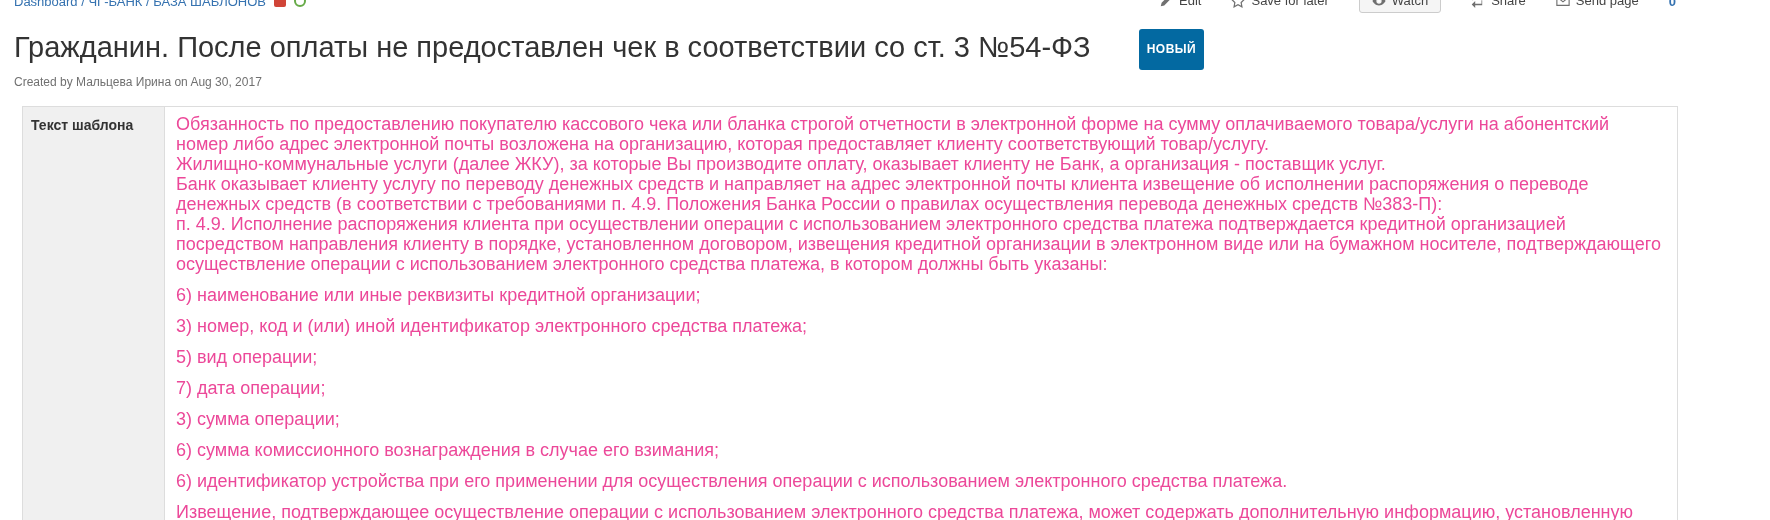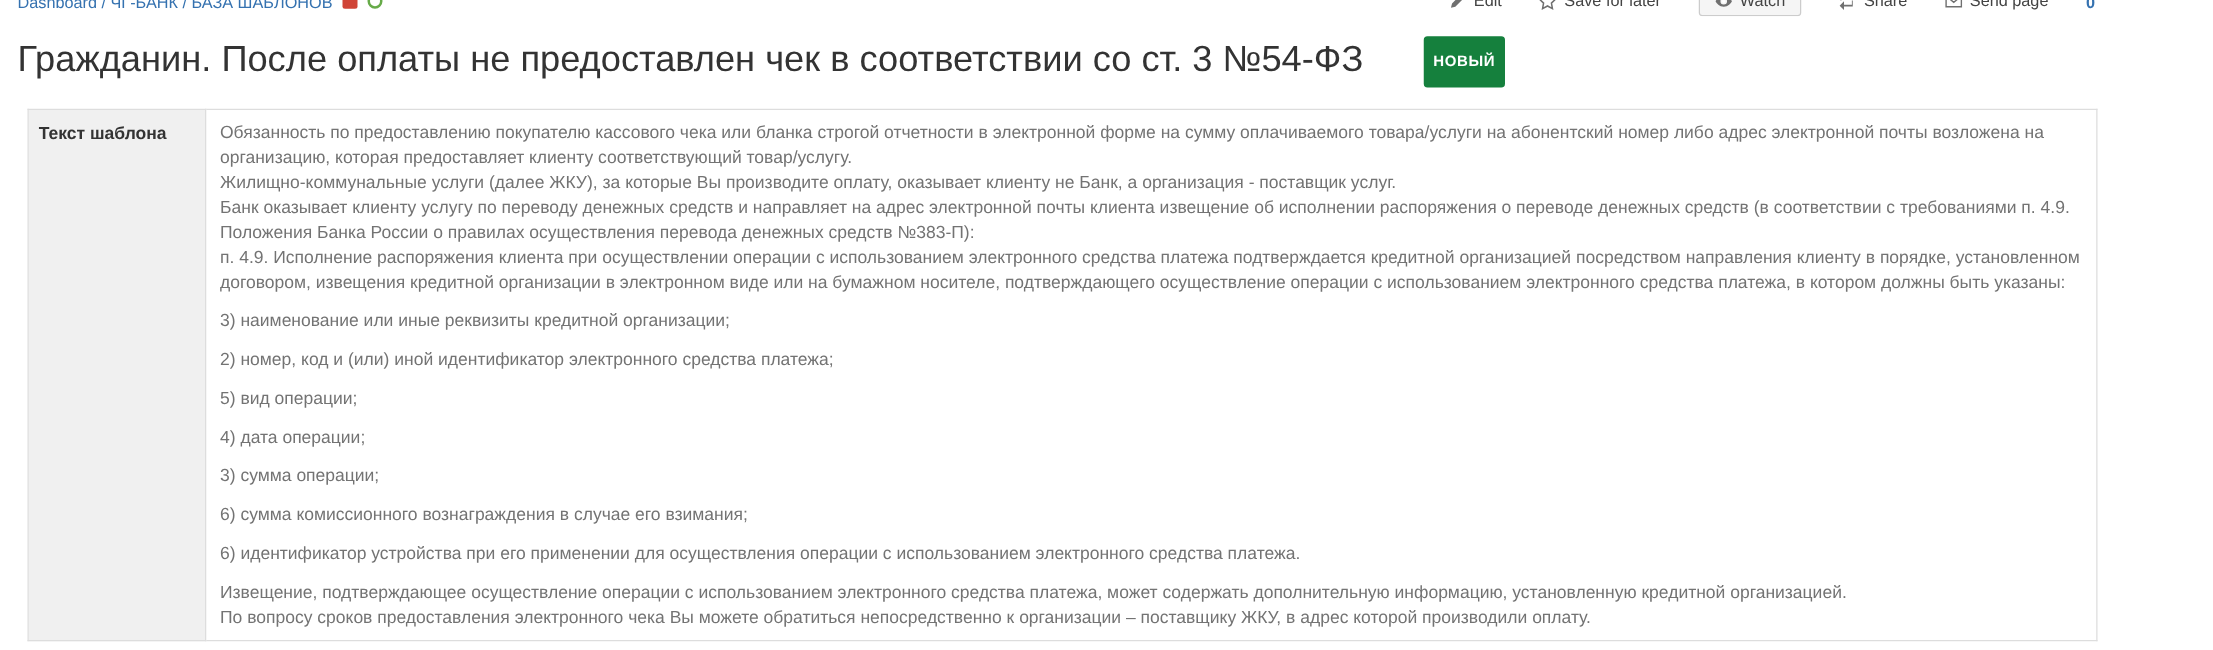--- a/index.html
+++ b/index.html
@@ -55,21 +55,21 @@
     table-layout: fixed;
   }
   .tpl-table td { border: 1px solid #ddd; vertical-align: top; }
   .label-cell {
     width: 142px; background: #f0f0f0;
     font-weight: bold; font-size: 14px; color: #333;
     padding: 10px 8px;
   }
   .content-cell { padding: 7px 11px; background: #fff; }
   .content-cell p {
-    font-size: 14px; line-height: 20px; color: #737373;
+    font-size: 18px; line-height: 20px; color: #ec4899;
     margin: 0 0 11px 0;
     white-space: pre-line;
   }
   .content-cell p:last-child { margin-bottom: 2px; }
 </style>
 </head>
 <body>
 
 <div class="page">
 
@@ -110,35 +110,36 @@
           <svg viewBox="0 0 16 16">
               <path d="M1 3h14v10H1V3zm1 1l6 5 6-5" fill="none" stroke="#707070" stroke-width="1.3"></path>
             </svg>
           <span class="action-label">Send page</span>
         </span>
         <span class="comment-counter" style="color: rgb(53, 114, 176);">0</span>
       </div>
     </div>
   </div>
 
-  <h1 class="page-title"><span>Гражданин. После оплаты не предоставлен чек в соответствии со ст. 3 №54-ФЗ</span><span class="new-badge" style="background: #15803d; margin-left: 48px;">НОВЫЙ</span></h1>
+  <h1 class="page-title"><span>Гражданин. После оплаты не предоставлен чек в соответствии со ст. 3 №54-ФЗ</span><span class="new-badge" style="background: #0369a1; margin-left: 48px;">НОВЫЙ</span></h1>
+  <div class="byline">Created by Мальцева Ирина on Aug 30, 2017</div>
 
   <table class="tpl-table">
     <tbody>
         <tr>
       <td class="label-cell" style="background: rgb(240, 240, 240); border-color: rgb(221, 221, 221);">Текст шаблона</td>
       <td class="content-cell" style="border-color: rgb(221, 221, 221);">
             <p>Обязанность по предоставлению покупателю кассового чека или бланка строгой отчетности в электронной форме на сумму оплачиваемого товара/услуги на абонентский номер либо адрес электронной почты возложена на организацию, которая предоставляет клиенту соответствующий товар/услугу.
 Жилищно-коммунальные услуги (далее ЖКУ), за которые Вы производите оплату, оказывает клиенту не Банк, а организация - поставщик услуг.
 Банк оказывает клиенту услугу по переводу денежных средств и направляет на адрес электронной почты клиента извещение об исполнении распоряжения о переводе денежных средств (в соответствии с требованиями п. 4.9. Положения Банка России о правилах осуществления перевода денежных средств №383-П):
 п. 4.9. Исполнение распоряжения клиента при осуществлении операции с использованием электронного средства платежа подтверждается кредитной организацией посредством направления клиенту в порядке, установленном договором, извещения кредитной организации в электронном виде или на бумажном носителе, подтверждающего осуществление операции с использованием электронного средства платежа, в котором должны быть указаны:</p>
-            <p>3) наименование или иные реквизиты кредитной организации;</p>
-            <p>2) номер, код и (или) иной идентификатор электронного средства платежа;</p>
+            <p>6) наименование или иные реквизиты кредитной организации;</p>
+            <p>3) номер, код и (или) иной идентификатор электронного средства платежа;</p>
             <p>5) вид операции;</p>
-            <p>4) дата операции;</p>
+            <p>7) дата операции;</p>
             <p>3) сумма операции;</p>
             <p>6) сумма комиссионного вознаграждения в случае его взимания;</p>
             <p>6) идентификатор устройства при его применении для осуществления операции с использованием электронного средства платежа.</p>
             <p>Извещение, подтверждающее осуществление операции с использованием электронного средства платежа, может содержать дополнительную информацию, установленную кредитной организацией.
 По вопросу сроков предоставления электронного чека Вы можете обратиться непосредственно к организации – поставщику ЖКУ, в адрес которой производили оплату.</p>
           </td>
     </tr>
 
   </tbody>
     </table>

